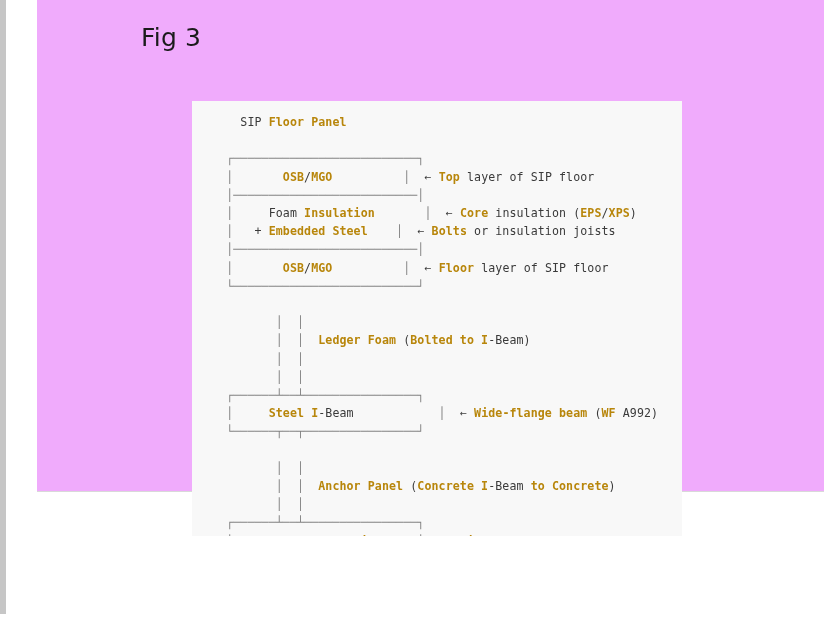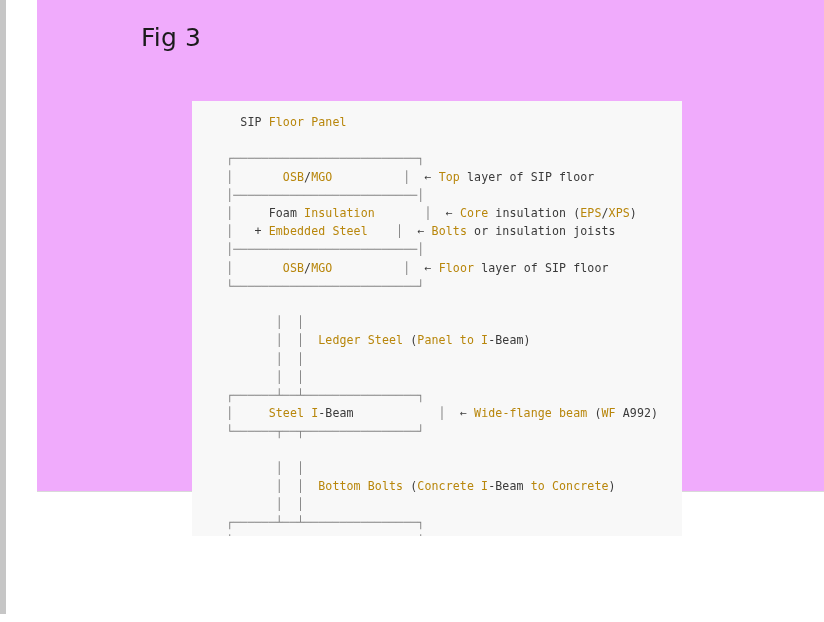--- a/index.html
+++ b/index.html
@@ -70,21 +70,21 @@
     font-family: "DejaVu Sans Mono", "Liberation Mono", monospace;
     font-size: 11.6px;
     line-height: 18.2px;
     white-space: pre;
     color: #2b2b2b;
     letter-spacing: 0.1px;
     -webkit-font-smoothing: antialiased;
   }
 
   
-  .k  { color: #b8860b; }   
+  .k  { color: #b8860b; font-weight: bold; }   
   .p  { color: #3a3a3a; text-align: center; }   
   .br { color: #808080; }   
   .ar { color: #3a3a3a; }   
 </style>
 </head>
 <body>
 
 <div class="gutter-strip"></div>
 
 <div class="page-surface">
@@ -97,29 +97,29 @@
 <span><span class="br">  ┌──────────────────────────┐</span></span>
 <span><span class="br">  │</span><span class="p">       </span><span class="k">OSB</span><span class="p">/</span><span class="k">MGO</span><span class="p">          </span><span class="br">│</span><span class="p">  </span><span class="ar">←</span><span class="p"> </span><span class="k">Top</span><span class="p"> layer of SIP floor</span></span>
 <span><span class="br">  │──────────────────────────│</span></span>
 <span><span class="br">  │</span><span class="p">     </span><span class="p">Foam</span><span class="k"> Insulation</span><span class="p">       </span><span class="br">│</span><span class="p">  </span><span class="ar">←</span><span class="p"> </span><span class="k">Core</span><span class="p"> insulation (</span><span class="k">EPS</span><span class="p">/</span><span class="k">XPS</span><span class="p">)</span></span>
 <span><span class="br">  │</span><span class="p">   + </span><span class="k">Embedded Steel</span><span class="p">    </span><span class="br">│</span><span class="p">  </span><span class="ar">←</span><span class="p"> </span><span class="k">Bolts</span><span class="p"> or insulation joists</span></span>
 <span><span class="br">  │──────────────────────────│</span></span>
 <span><span class="br">  │</span><span class="p">       </span><span class="k">OSB</span><span class="p">/</span><span class="k">MGO</span><span class="p">          </span><span class="br">│</span><span class="p">  </span><span class="ar">←</span><span class="p"> </span><span class="k">Floor</span><span class="p"> layer of SIP floor</span></span>
 <span><span class="br">  └──────────────────────────┘</span></span>
 <span><span class="p"></span></span>
 <span><span class="br">         │  │</span></span>
-<span><span class="br">         │  │</span><span class="p">  </span><span class="k">Ledger Steel</span><span class="p"> (</span><span class="k">Panel to </span><span class="k">I</span><span class="p">-Beam)</span></span>
+<span><span class="br">         │  │</span><span class="p">  </span><span class="k">Ledger Foam</span><span class="p"> (</span><span class="k">Bolted to </span><span class="k">I</span><span class="p">-Beam)</span></span>
 <span><span class="br">         │  │</span></span>
 <span><span class="br">         │  │</span></span>
 <span><span class="br">  ┌──────┴──┴────────────────┐</span></span>
 <span><span class="br">  │</span><span class="p">     </span><span class="k">Steel </span><span class="k">I</span><span class="p">-Beam</span><span class="p">            </span><span class="br">│</span><span class="p">  </span><span class="ar">←</span><span class="p"> </span><span class="k">Wide-flange beam</span><span class="p"> (</span><span class="k">WF</span><span class="p"> A992)</span></span>
 <span><span class="br">  └──────┬──┬────────────────┘</span></span>
 <span><span class="p"></span></span>
 <span><span class="br">         │  │</span></span>
-<span><span class="br">         │  │</span><span class="p">  </span><span class="k">Bottom Bolts</span><span class="p"> (</span><span class="k">Concrete </span><span class="k">I</span><span class="p">-Beam</span><span class="k"> to Concrete</span><span class="p">)</span></span>
+<span><span class="br">         │  │</span><span class="p">  </span><span class="k">Anchor Panel</span><span class="p"> (</span><span class="k">Concrete </span><span class="k">I</span><span class="p">-Beam</span><span class="k"> to Concrete</span><span class="p">)</span></span>
 <span><span class="br">         │  │</span></span>
 <span><span class="br">  ┌──────┴──┴────────────────┐</span></span>
 <span><span class="br">  │</span><span class="p">  </span><span class="k">Concrete Foundation</span><span class="p">     </span><span class="br">│</span><span class="p">  </span><span class="ar">←</span><span class="p"> </span><span class="k">Reinforced</span><span class="p"> slab or piers</span></span>
 </pre>
   </div>
 
 </div>
 
 <div class="page-footer-band"></div>
 

